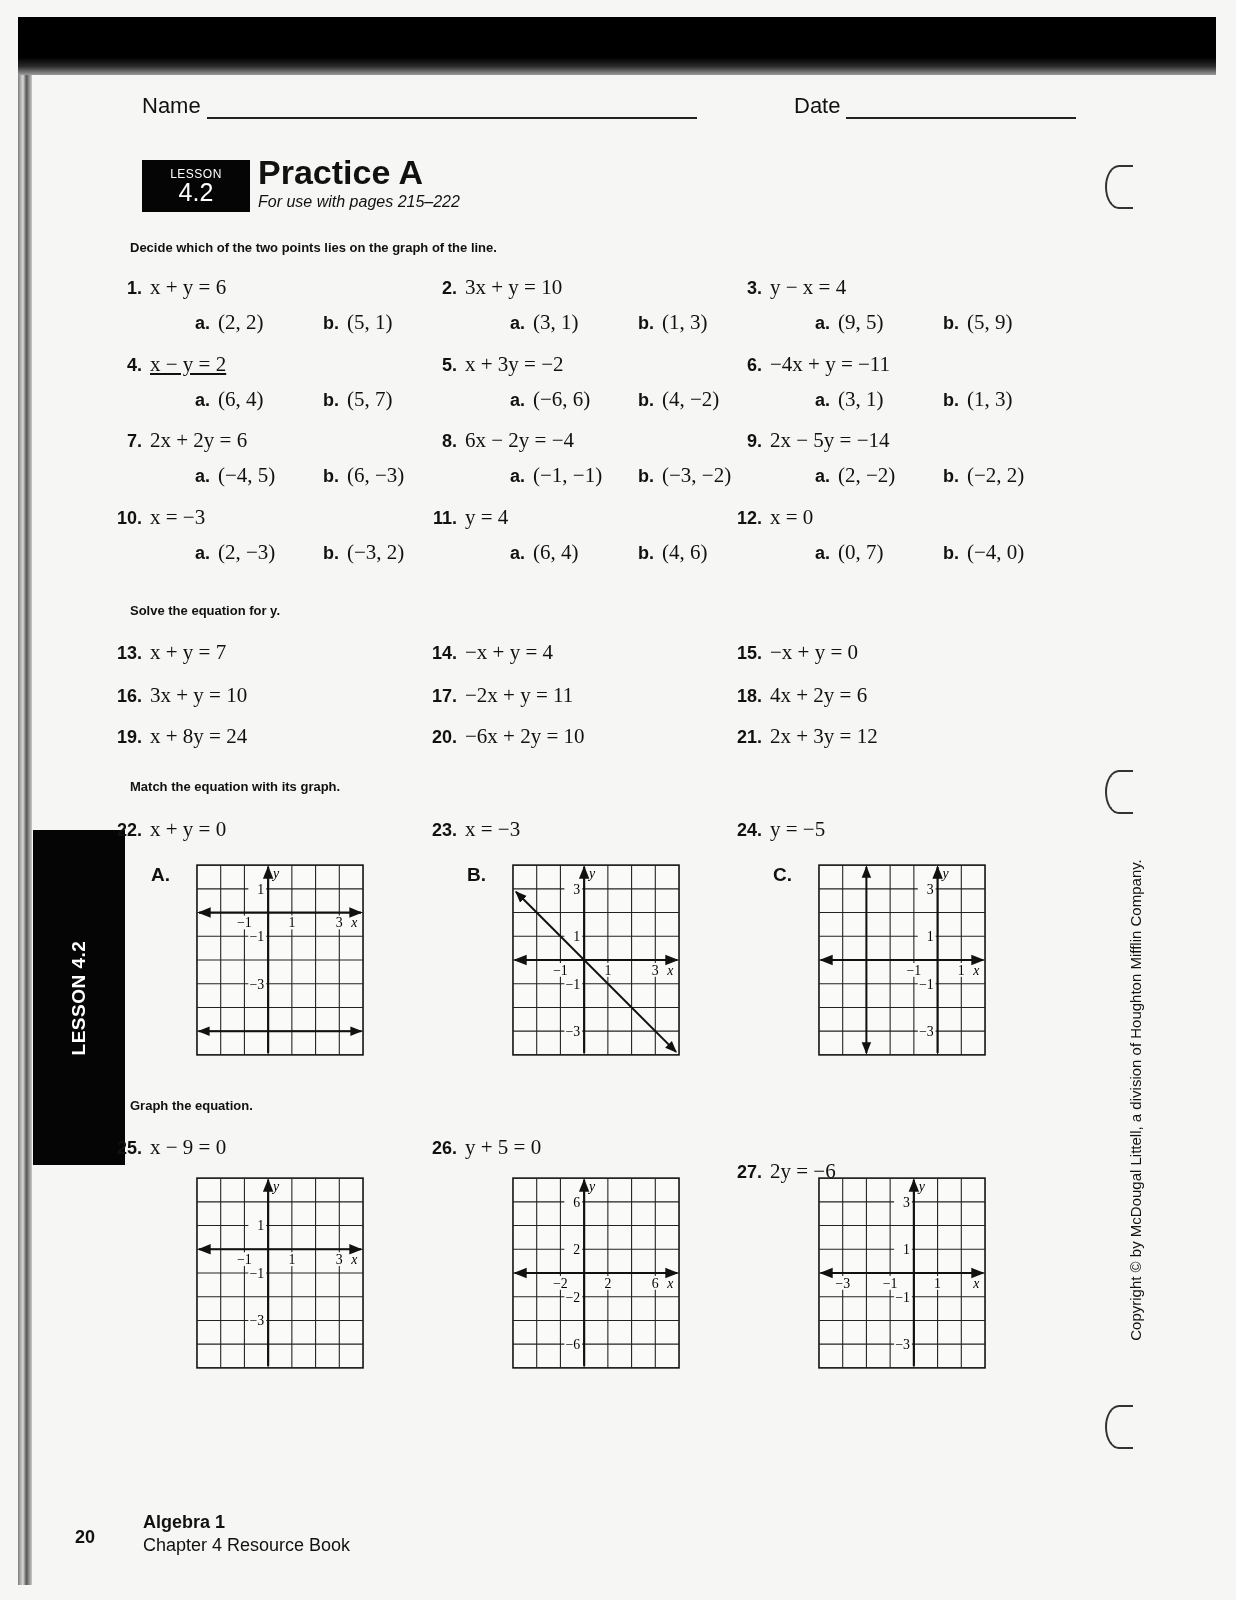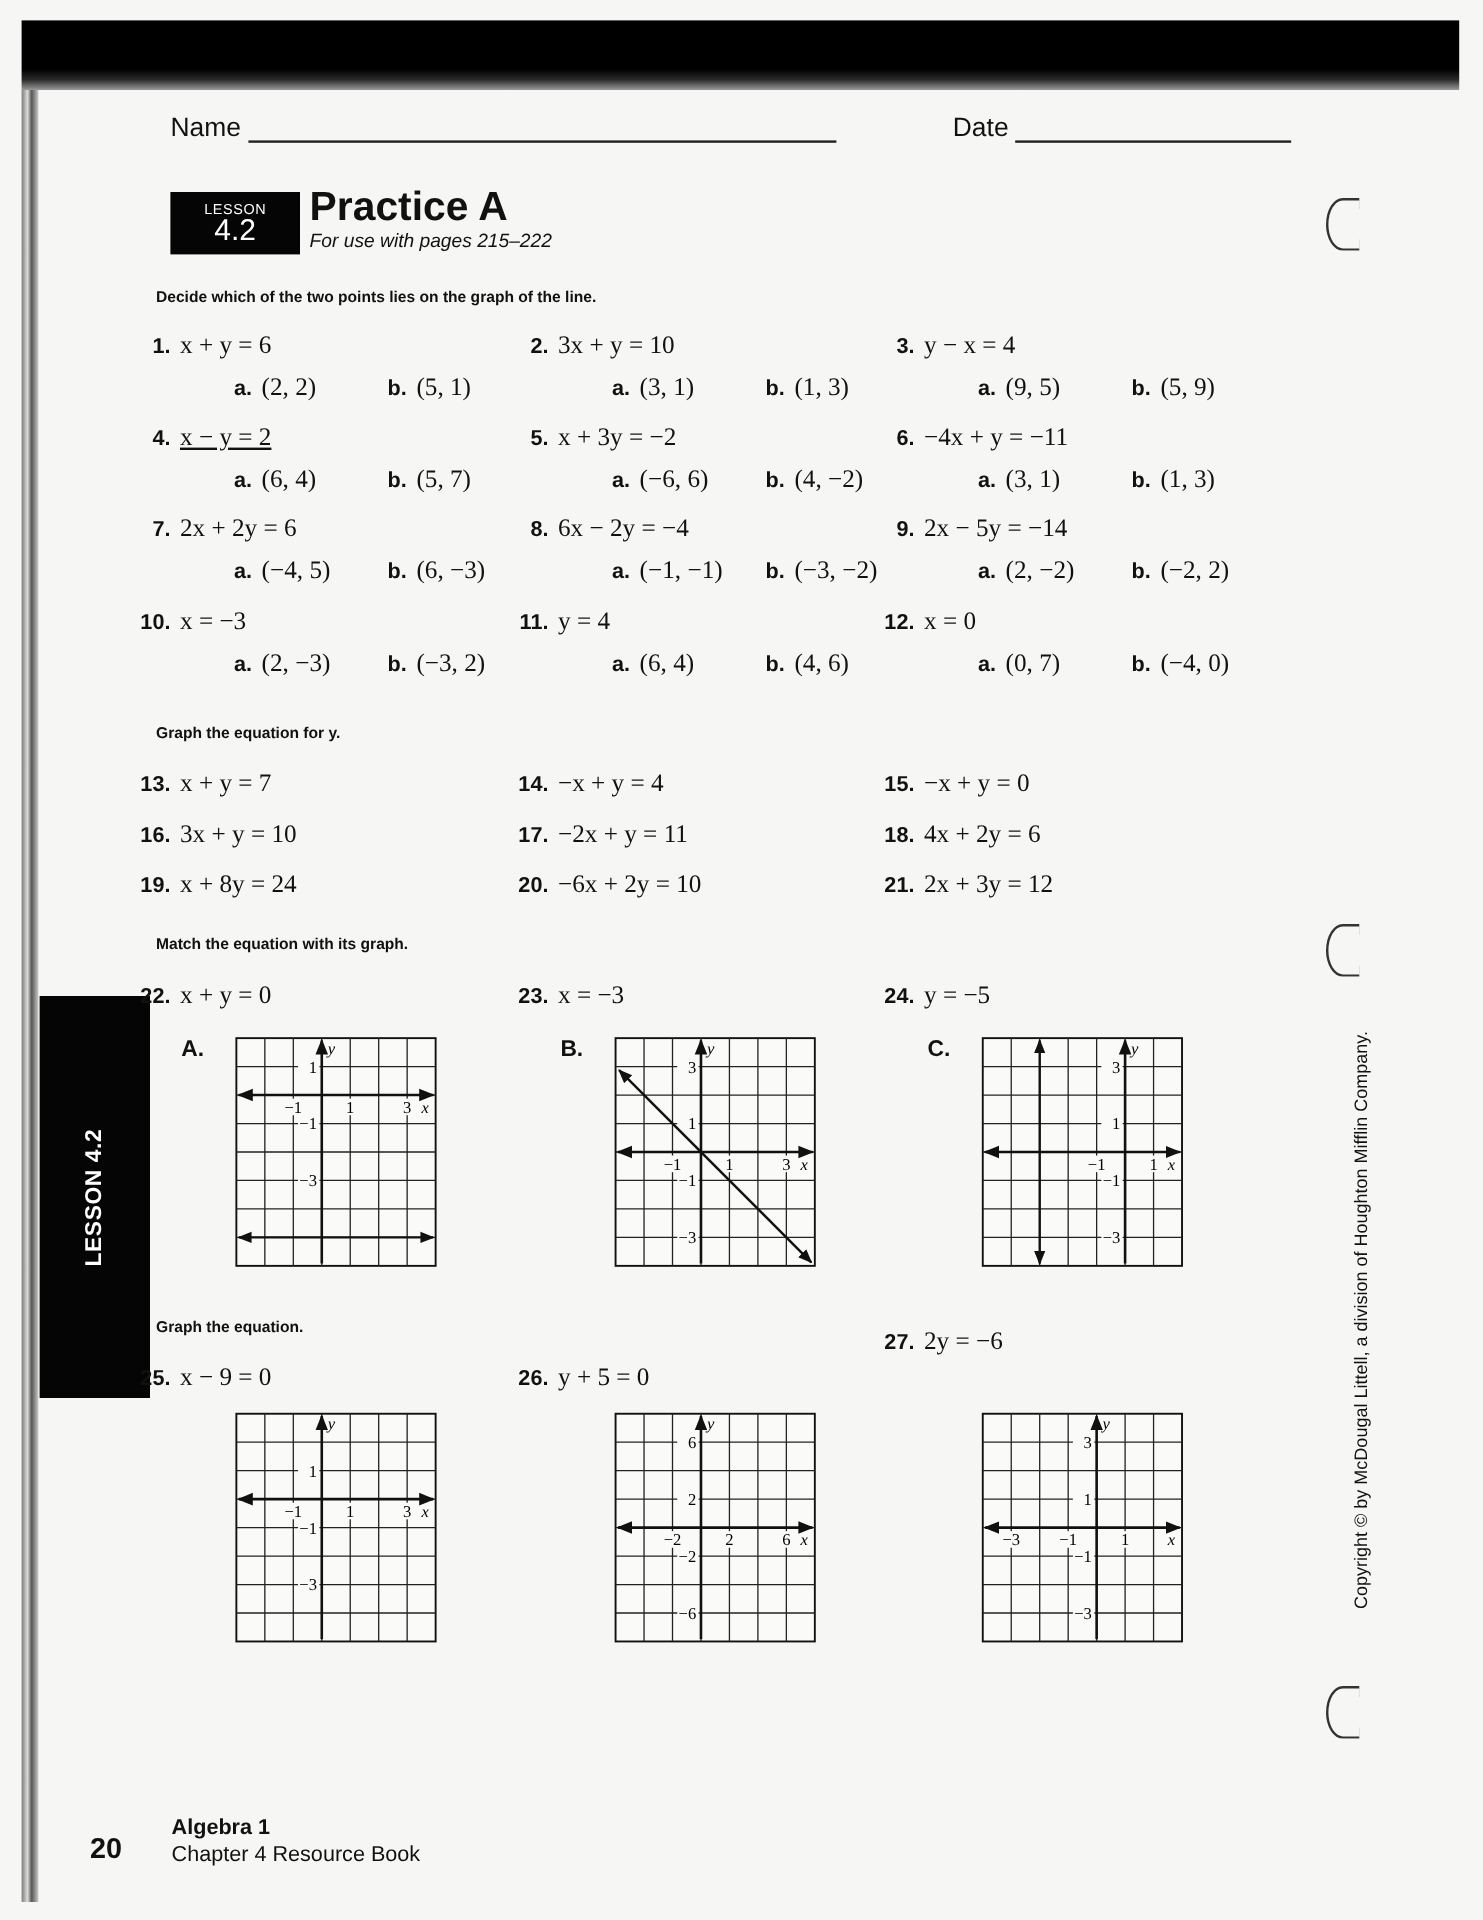--- a/index.html
+++ b/index.html
@@ -44,21 +44,21 @@
   .choice .lbl { font-family: "Liberation Sans", sans-serif; font-weight: bold; font-size: 18px; margin-right: 8px; }
 
   .gletter { position: absolute; font-weight: bold; font-size: 19px; }
   .graph { position: absolute; width: 170px; height: 196px; }
   .graph svg { width: 170px; height: 196px; display: block; overflow: visible; }
 
   .copyright {
     position: absolute; left: 1135px; top: 1100px; transform: translate(-50%,-50%) rotate(-90deg);
     white-space: nowrap; font-size: 15px; font-family: "Liberation Sans Narrow","Liberation Sans", sans-serif;
   }
-  .pagenum { position: absolute; left: 75px; top: 1527px; font-weight: bold; font-size: 24px; }
+  .pagenum { position: absolute; left: 75px; top: 1527px; font-weight: bold; font-size: 18px; }
   .footer1 { position: absolute; left: 143px; top: 1512px; font-weight: bold; font-size: 18px; }
   .footer2 { position: absolute; left: 143px; top: 1535px; font-size: 18px; }
   .hole { position: absolute; width: 26px; height: 40px; border: 2px solid #333; border-right: none; border-radius: 50% 0 0 50%; }
 </style>
 </head>
 <body>
 
 <div class="topbar"></div>
 <div class="leftedge"></div>
 
@@ -117,21 +117,21 @@
     <div class="choice" style="left: 195px; top: 540px;"><span class="lbl">a.</span><span>(2, −3)</span></div>
     <div class="choice" style="left: 323px; top: 540px;"><span class="lbl">b.</span><span>(−3, 2)</span></div>
     <div class="prob" style="left: 413px; top: 505px;"><span class="num">11.</span><span class="eq">y = 4</span></div>
     <div class="choice" style="left: 510px; top: 540px;"><span class="lbl">a.</span><span>(6, 4)</span></div>
     <div class="choice" style="left: 638px; top: 540px;"><span class="lbl">b.</span><span>(4, 6)</span></div>
     <div class="prob" style="left: 718px; top: 505px;"><span class="num">12.</span><span class="eq">x = 0</span></div>
     <div class="choice" style="left: 815px; top: 540px;"><span class="lbl">a.</span><span>(0, 7)</span></div>
     <div class="choice" style="left: 943px; top: 540px;"><span class="lbl">b.</span><span>(−4, 0)</span></div>
   </div>
 
-<div class="section-h" style="top:603px;">Graph the equation for y.</div>
+<div class="section-h" style="top:603px;">Solve the equation for y.</div>
 <div id="solve-container">
     <div class="prob" style="left: 98px; top: 640px;"><span class="num">13.</span><span class="eq">x + y = 7</span></div>
     <div class="prob" style="left: 413px; top: 640px;"><span class="num">14.</span><span class="eq">−x + y = 4</span></div>
     <div class="prob" style="left: 718px; top: 640px;"><span class="num">15.</span><span class="eq">−x + y = 0</span></div>
     <div class="prob" style="left: 98px; top: 683px;"><span class="num">16.</span><span class="eq">3x + y = 10</span></div>
     <div class="prob" style="left: 413px; top: 683px;"><span class="num">17.</span><span class="eq">−2x + y = 11</span></div>
     <div class="prob" style="left: 718px; top: 683px;"><span class="num">18.</span><span class="eq">4x + 2y = 6</span></div>
     <div class="prob" style="left: 98px; top: 724px;"><span class="num">19.</span><span class="eq">x + 8y = 24</span></div>
     <div class="prob" style="left: 413px; top: 724px;"><span class="num">20.</span><span class="eq">−6x + 2y = 10</span></div>
     <div class="prob" style="left: 718px; top: 724px;"><span class="num">21.</span><span class="eq">2x + 3y = 12</span></div>
@@ -266,21 +266,21 @@
         <text x="116" y="173" text-anchor="end" font-family="Liberation Serif, serif" font-size="14">−3</text>
         <line x1="48" y1="190" x2="48" y2="2" stroke="#111" stroke-width="2" marker-start="url(#ar)" marker-end="url(#ar)"></line>
       </svg>
     </div>
   </div>
 
 <div class="section-h" style="top:1098px;">Graph the equation.</div>
 <div id="graph-container">
     <div class="prob" style="left: 98px; top: 1135px;"><span class="num">25.</span><span class="eq">x − 9 = 0</span></div>
     <div class="prob" style="left: 413px; top: 1135px;"><span class="num">26.</span><span class="eq">y + 5 = 0</span></div>
-    <div class="prob" style="left: 718px; top: 1105px;"><span class="num">27.</span><span class="eq">2y = −6</span></div>
+    <div class="prob" style="left: 718px; top: 1159px;"><span class="num">27.</span><span class="eq">2y = −6</span></div>
     <div class="graph" style="left: 195px; top: 1175px;">
       <svg viewBox="-2 -2 172 196" xmlns="http://www.w3.org/2000/svg">
         <defs>
           <marker id="ar" viewBox="0 0 10 10" refX="9" refY="5" markerWidth="6" markerHeight="6" orient="auto-start-reverse">
             <path d="M0,1 L10,5 L0,9 z" fill="#111"></path>
           </marker>
         </defs>
         <rect x="0" y="0" width="168" height="192" fill="#fafaf8" stroke="#111" stroke-width="1.6"></rect>
         <line x1="24" y1="0" x2="24" y2="192" stroke="#222" stroke-width="1.1"></line>
         <line x1="48" y1="0" x2="48" y2="192" stroke="#222" stroke-width="1.1"></line>

